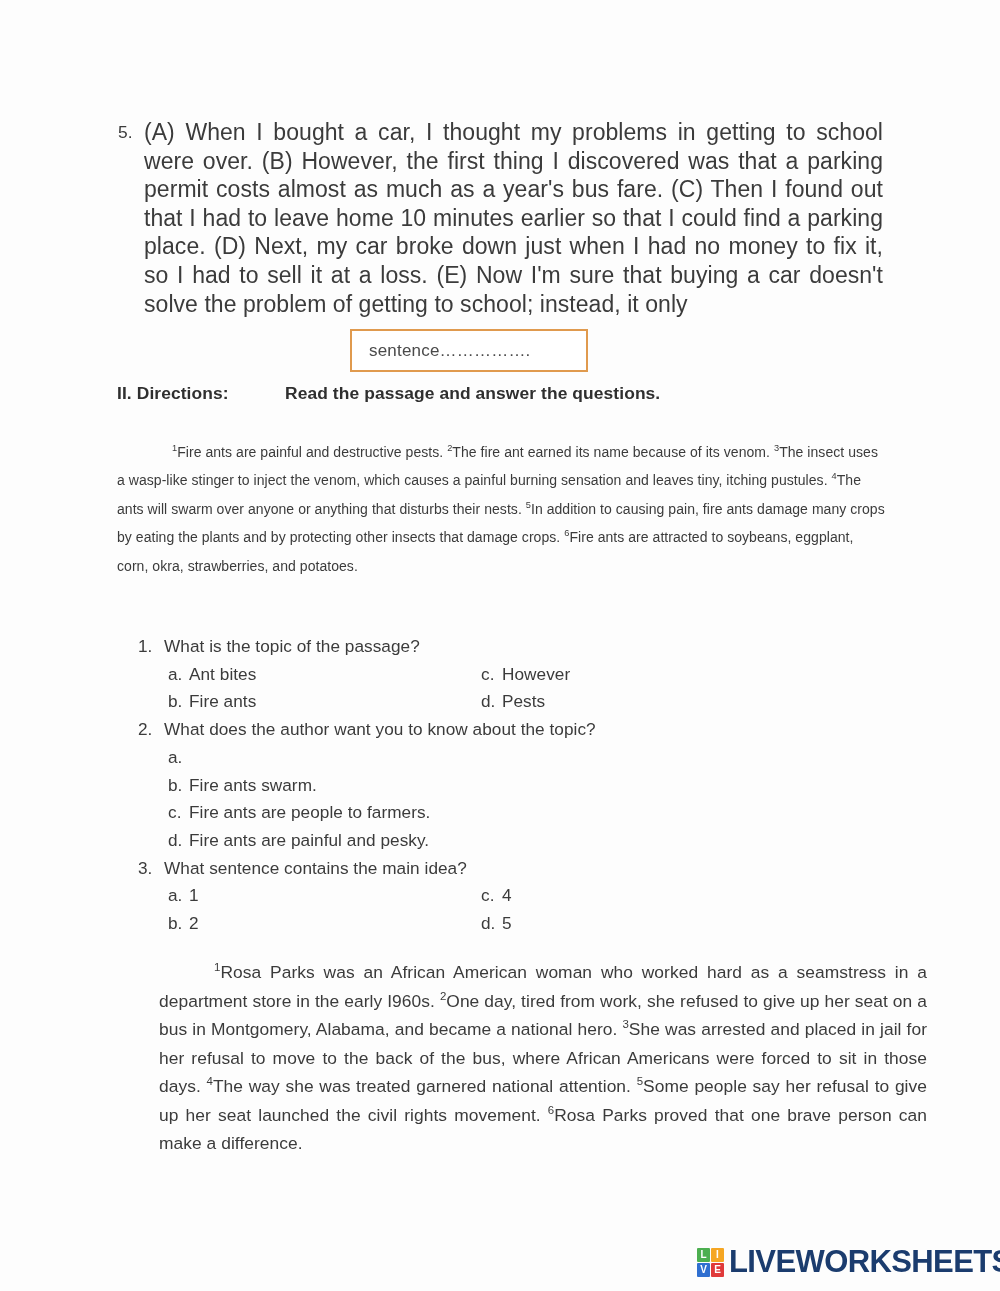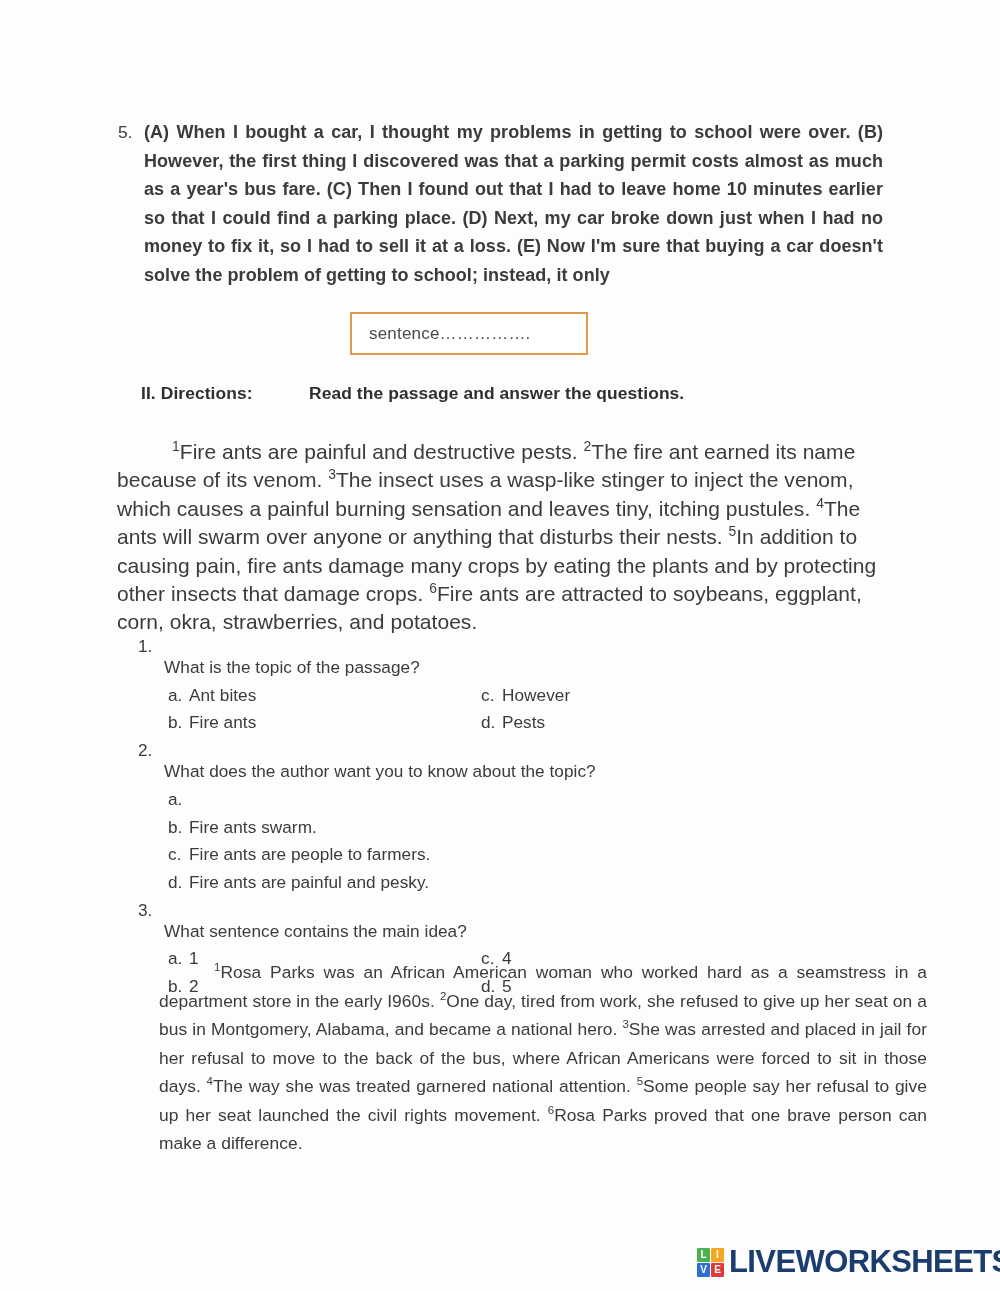--- a/index.html
+++ b/index.html
@@ -37,33 +37,32 @@
   }
   .q5-num {
     flex: 0 0 auto;
     width: 26px;
     font-size: 17.4px;
     line-height: 28.6px;
     letter-spacing: 0.1px;
   }
   .q5-text {
     flex: 1 1 auto;
-    font-size: 18px;
+    font-size: 23px;
     line-height: 28.6px;
     text-align: justify;
     text-justify: inter-word;
     letter-spacing: 0.05px;
-    font-weight: bold;
   }
 
   
   .answer-box-wrap {
     position: absolute;
     left: 350px;
-    top: 312px;
+    top: 329px;
   }
   .answer-box {
     box-sizing: border-box;
     width: 238px;
     height: 43px;
     border: 2px solid #e09a4e;
     background: #ffffff;
     display: flex;
     align-items: center;
     padding-left: 17px;
@@ -81,33 +80,32 @@
     display: flex;
     align-items: baseline;
     font-size: 17.4px;
     font-weight: bold;
     color: #2f2f2f;
     letter-spacing: 0.1px;
   }
   .directions-label {
     width: 168px;
     flex: 0 0 auto;
-    margin-left: 24px;
   }
   .directions-text {
     flex: 0 0 auto;
   }
 
   
   .passage-ants {
     position: absolute;
     left: 117px;
     top: 438px;
     width: 768px;
-    font-size: 21px;
+    font-size: 14px;
     line-height: 28.4px;
     text-align: left;
     text-indent: 55px;
     letter-spacing: 0.05px;
   }
 
   
   .questions {
     position: absolute;
     left: 138px;
@@ -123,21 +121,20 @@
     font-size: 17.2px;
     line-height: 27.7px;
     letter-spacing: 0.05px;
   }
   .q-marker {
     flex: 0 0 auto;
     width: 26px;
   }
   .q-stem {
     flex: 1 1 auto;
-    margin-top: 21px;
   }
   .opt-row {
     display: flex;
     font-size: 17.2px;
     line-height: 27.7px;
     letter-spacing: 0.05px;
   }
   .opt-col {
     display: flex;
     align-items: flex-start;

